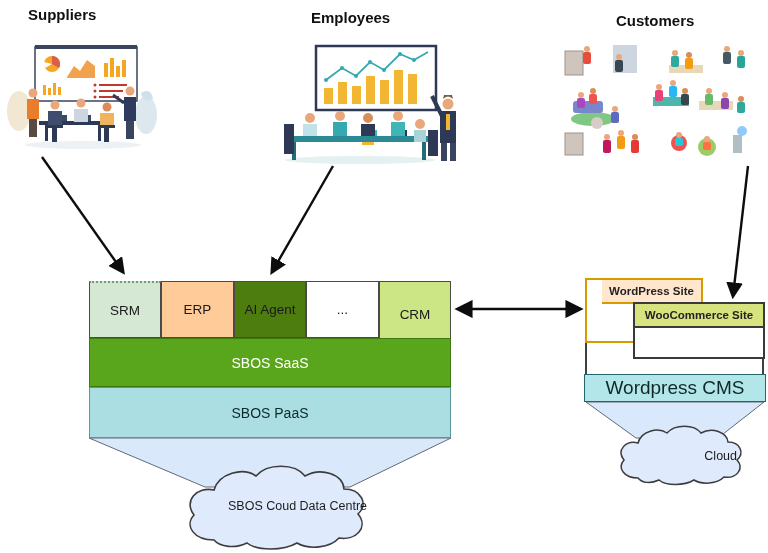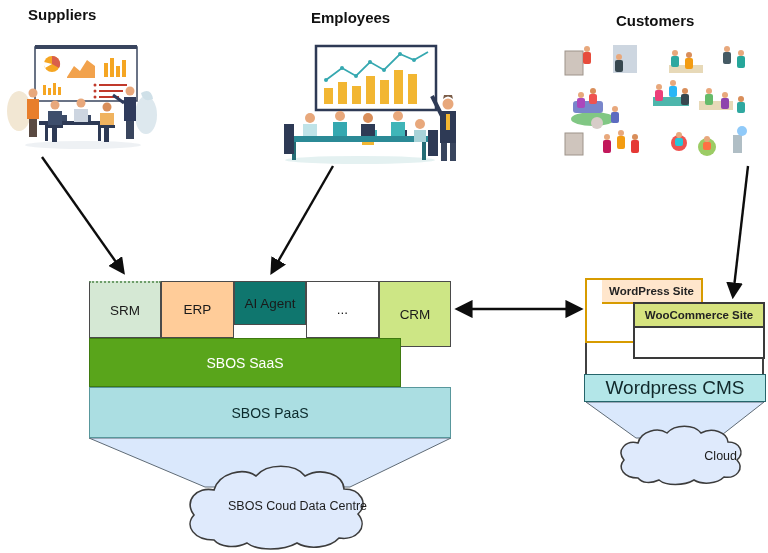--- a/index.html
+++ b/index.html
@@ -266,25 +266,25 @@
     <line x1="763" y1="358" x2="763" y2="374" stroke="#111" stroke-width="1.6"></line>
 
     <line x1="42" y1="157" x2="123" y2="272" stroke="#0d0d0d" stroke-width="2.4" marker-end="url(#ah)"></line>
     <line x1="333" y1="166" x2="272" y2="272" stroke="#0d0d0d" stroke-width="2.4" marker-end="url(#ah)"></line>
     <line x1="748" y1="166" x2="733" y2="296" stroke="#0d0d0d" stroke-width="2.4" marker-end="url(#ah)"></line>
     <line x1="458" y1="309" x2="580" y2="309" stroke="#0d0d0d" stroke-width="2.6" marker-start="url(#ah)" marker-end="url(#ah)"></line>
   </svg>
 
   <div class="box module module-srm" style="left: 89px; top: 281px; width: 72px; height: 57px; background-color: rgb(213, 232, 212);">SRM</div>
   <div class="box module" style="left: 161px; top: 281px; width: 73px; height: 57px; background-color: rgb(255, 204, 153);">ERP</div>
-  <div class="box module" style="left: 234px; top: 281px; width: 72px; height: 44px; background-color: #0f766e;">AI Agent</div>
+  <div class="box module" style="left: 234px; top: 281px; width: 72px; height: 57px; background-color: #4d7c0f;">AI Agent</div>
   <div class="box module" style="left: 306px; top: 281px; width: 73px; height: 57px; background-color: rgb(255, 255, 255);">...</div>
   <div class="box module" style="left: 379px; top: 281px; width: 72px; height: 66px; background-color: rgb(205, 230, 133);">CRM</div>
 
-  <div class="box bar saas" style="left: 89px; top: 338px; width: 312px; height: 49px; background-color: rgb(89, 165, 27);">SBOS SaaS</div>
+  <div class="box bar saas" style="left: 89px; top: 338px; width: 362px; height: 49px; background-color: rgb(89, 165, 27);">SBOS SaaS</div>
   <div class="box bar paas" style="left: 89px; top: 387px; width: 362px; height: 51px; background-color: rgb(171, 222, 226);">SBOS PaaS</div>
   <div class="cloud-label" style="left:187px;top:499px;width:180px;">SBOS Coud Data Centre</div>
 
   <div class="wp-box" style="left:585px;top:278px;width:118px;height:65px;border-color:#d79b00;">
     <div class="wp-header" style="border-bottom: 2px solid rgb(215, 155, 0); background-color: rgb(255, 230, 204); margin-left: 15px;">WordPress Site</div>
   </div>
   <div class="wp-box" style="left:633px;top:302px;width:132px;height:57px;border-color:#3a3a3a;z-index:3;">
     <div class="wp-header" style="border-bottom: 2px solid rgb(58, 58, 58); background-color: rgb(214, 227, 127);">WooCommerce Site</div>
   </div>
   <div class="box cms" style="left: 584px; top: 374px; width: 182px; height: 28px; background-color: rgb(179, 230, 232);">Wordpress CMS</div>

